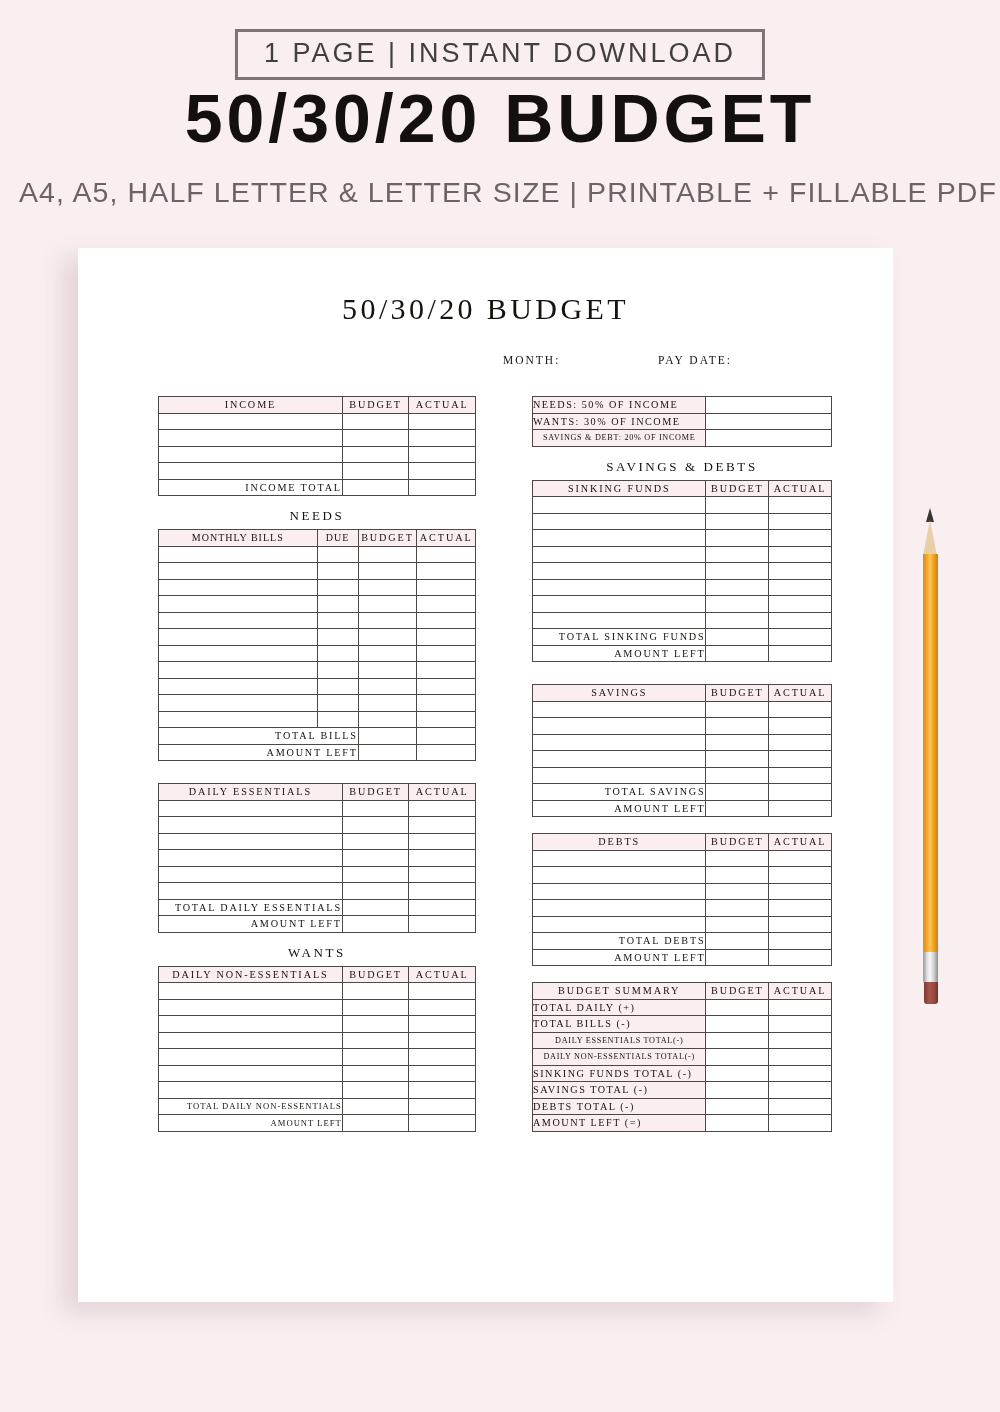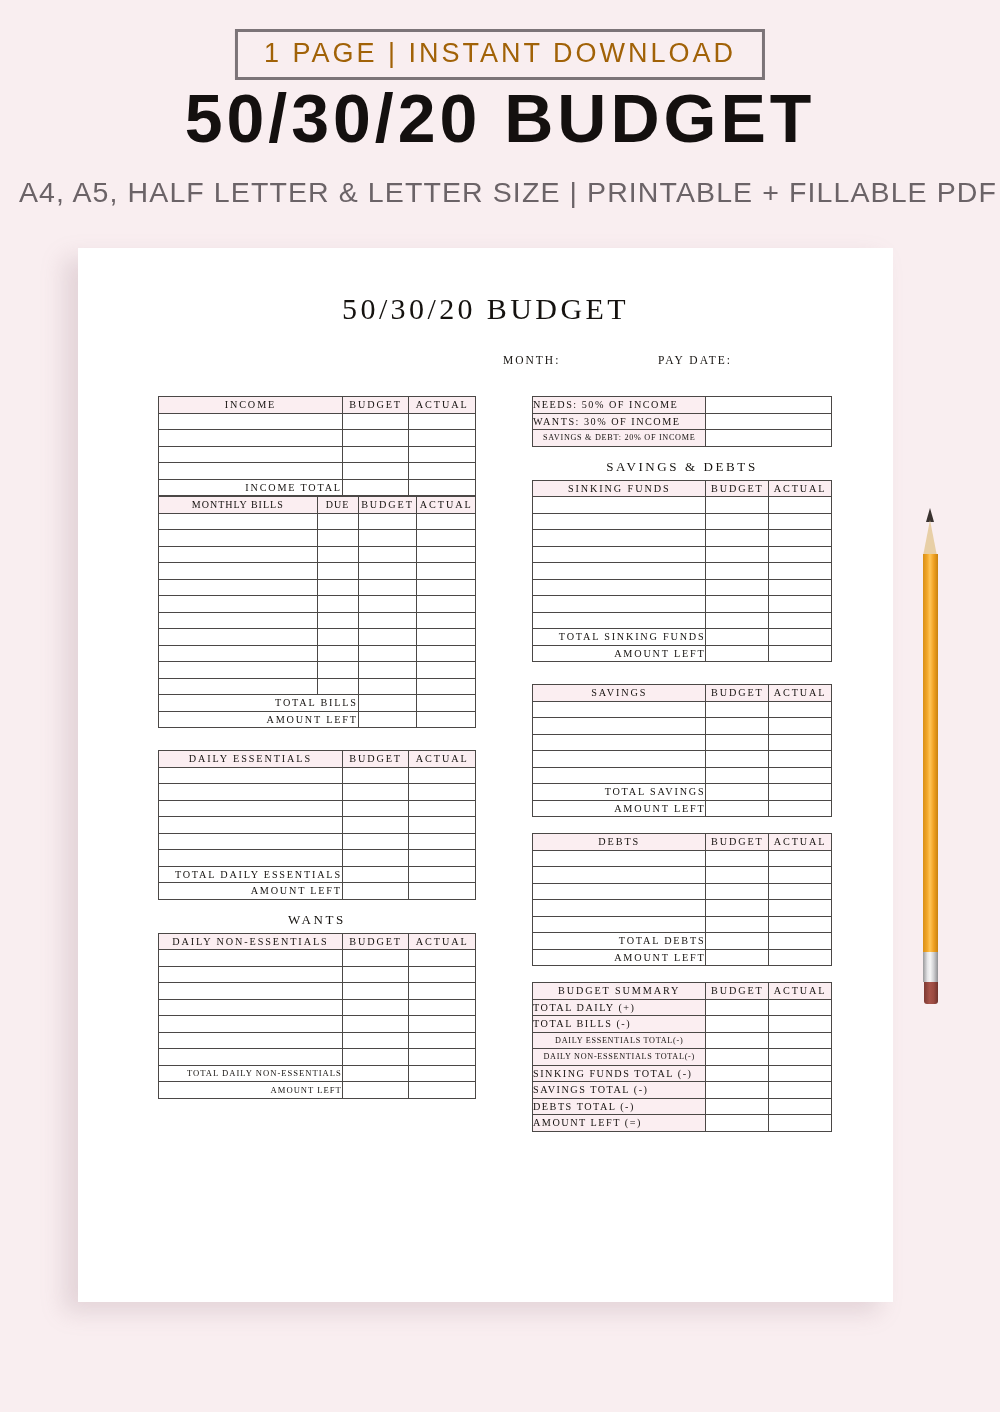--- a/index.html
+++ b/index.html
@@ -28,21 +28,21 @@
     left: 50%;
     transform: translateX(-50%);
     border: 3px solid #7c7478;
     padding: 8px 26px 10px 26px;
     white-space: nowrap;
   }
   .promo-badge-text {
     font-family: "Liberation Sans", sans-serif;
     font-size: 27px;
     letter-spacing: 3.0px;
-    color: #a16207;
+    color: #404040;
     font-weight: 400;
     display: block;
     line-height: 1;
   }
   .promo-title {
     position: absolute;
     top: 84px;
     width: 1000px;
     text-align: center;
     font-family: "Liberation Sans", sans-serif;
@@ -273,20 +273,21 @@
             <td class="blank"></td>
           </tr>
           <tr>
             <td class="tot">INCOME TOTAL</td>
             <td class="blank"></td>
             <td class="blank"></td>
           </tr>
         </tbody>
     </table>
 
+    <div class="section-title">NEEDS</div>
 
     <table class="bt">
       <colgroup>
           <col style="width:50%">
           <col style="width:13%">
           <col style="width:18.5%">
           <col style="width:18.5%">
         </colgroup>
       <tbody>
           <tr>

